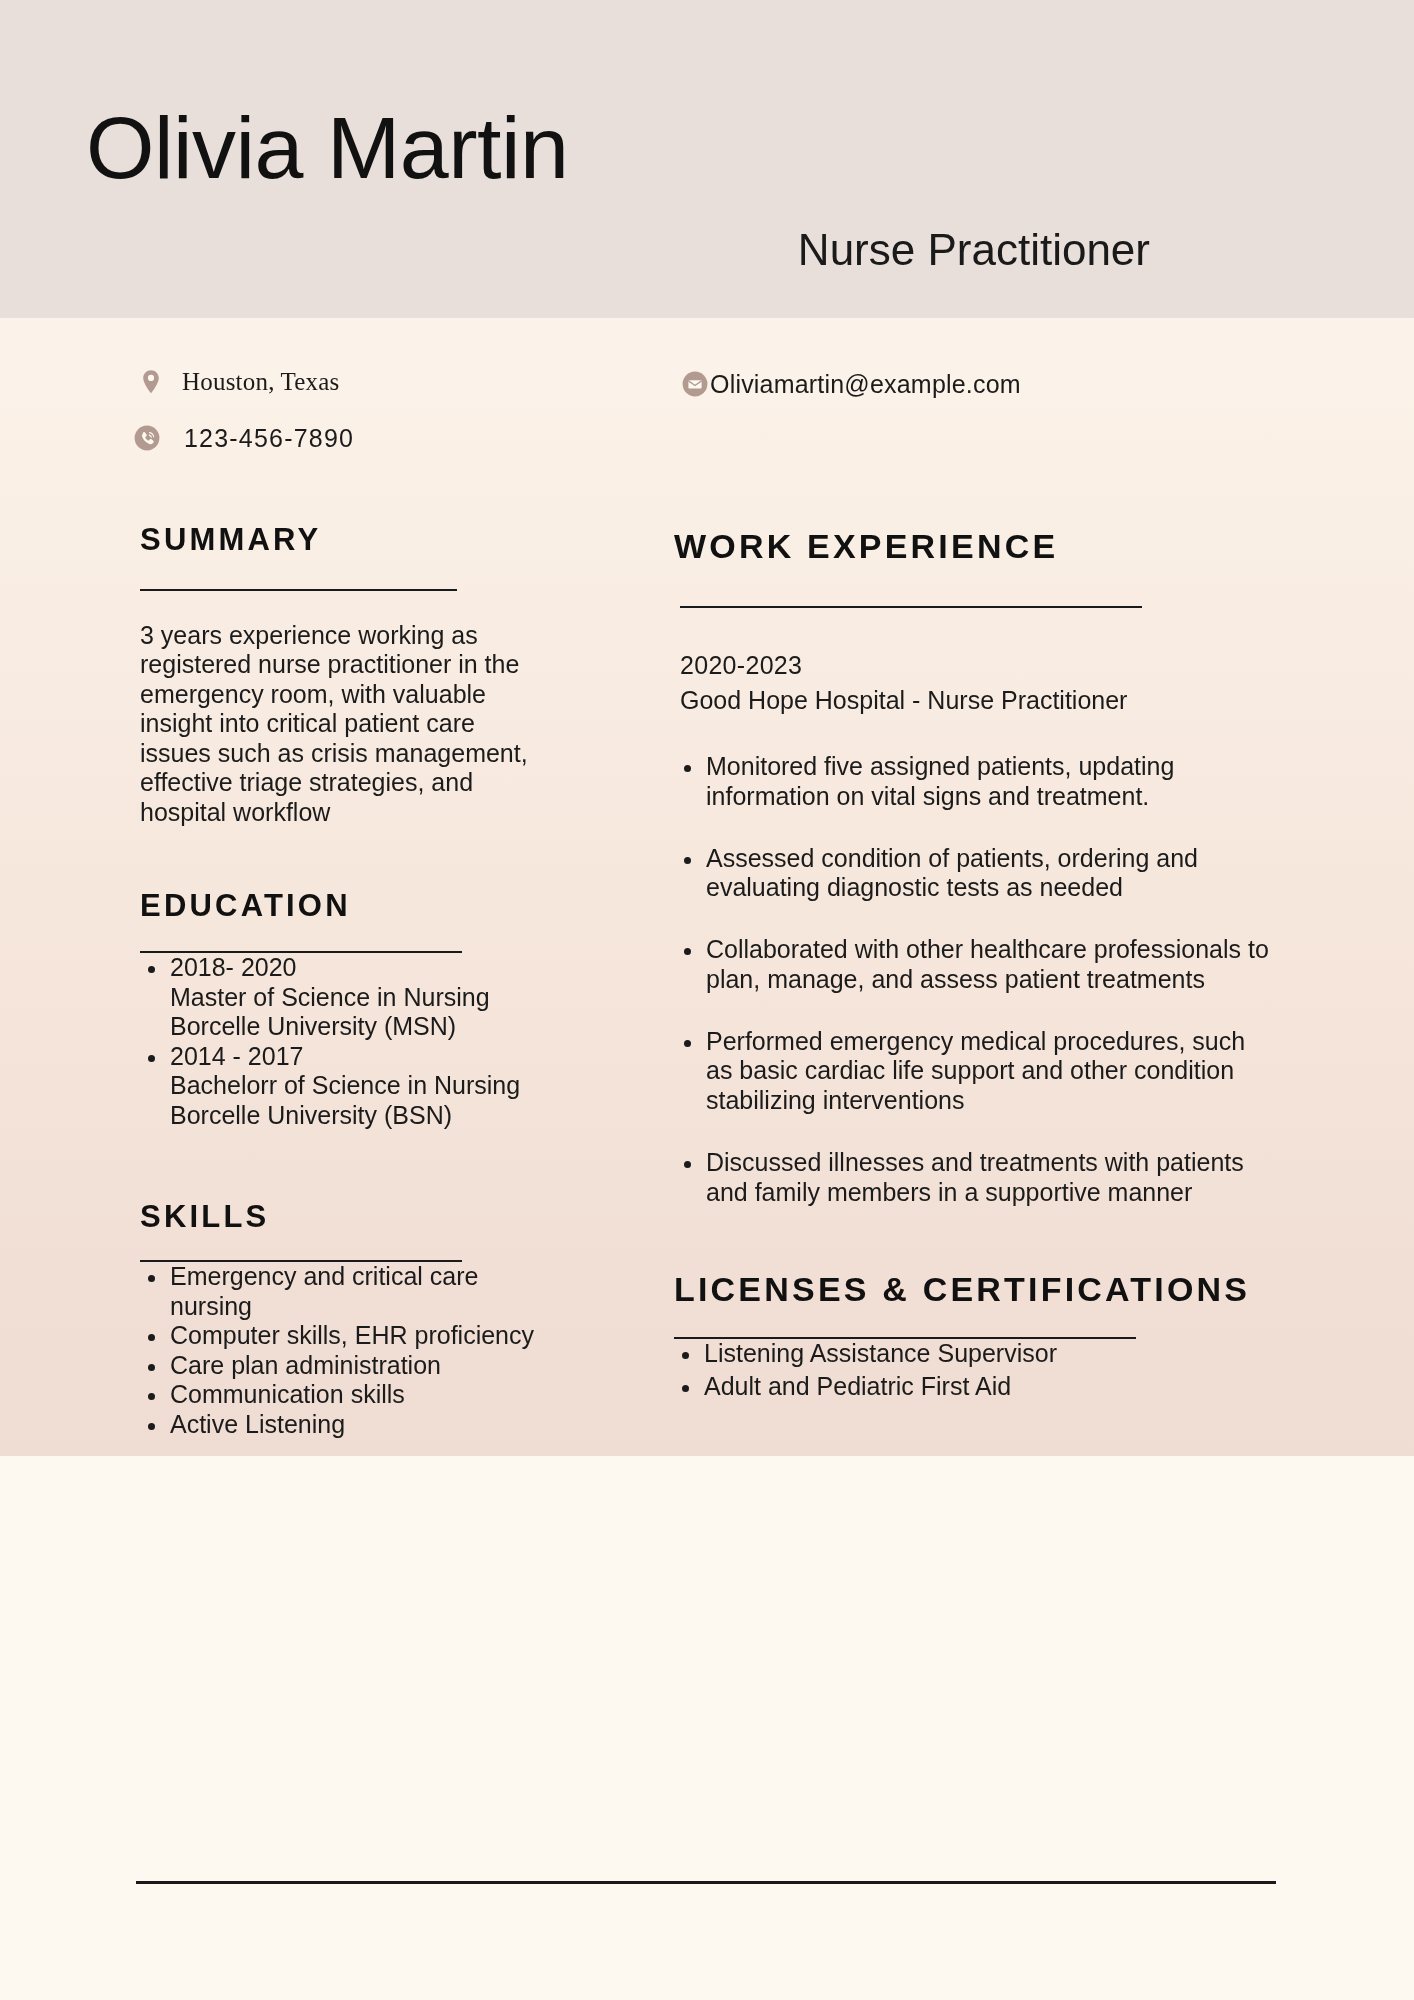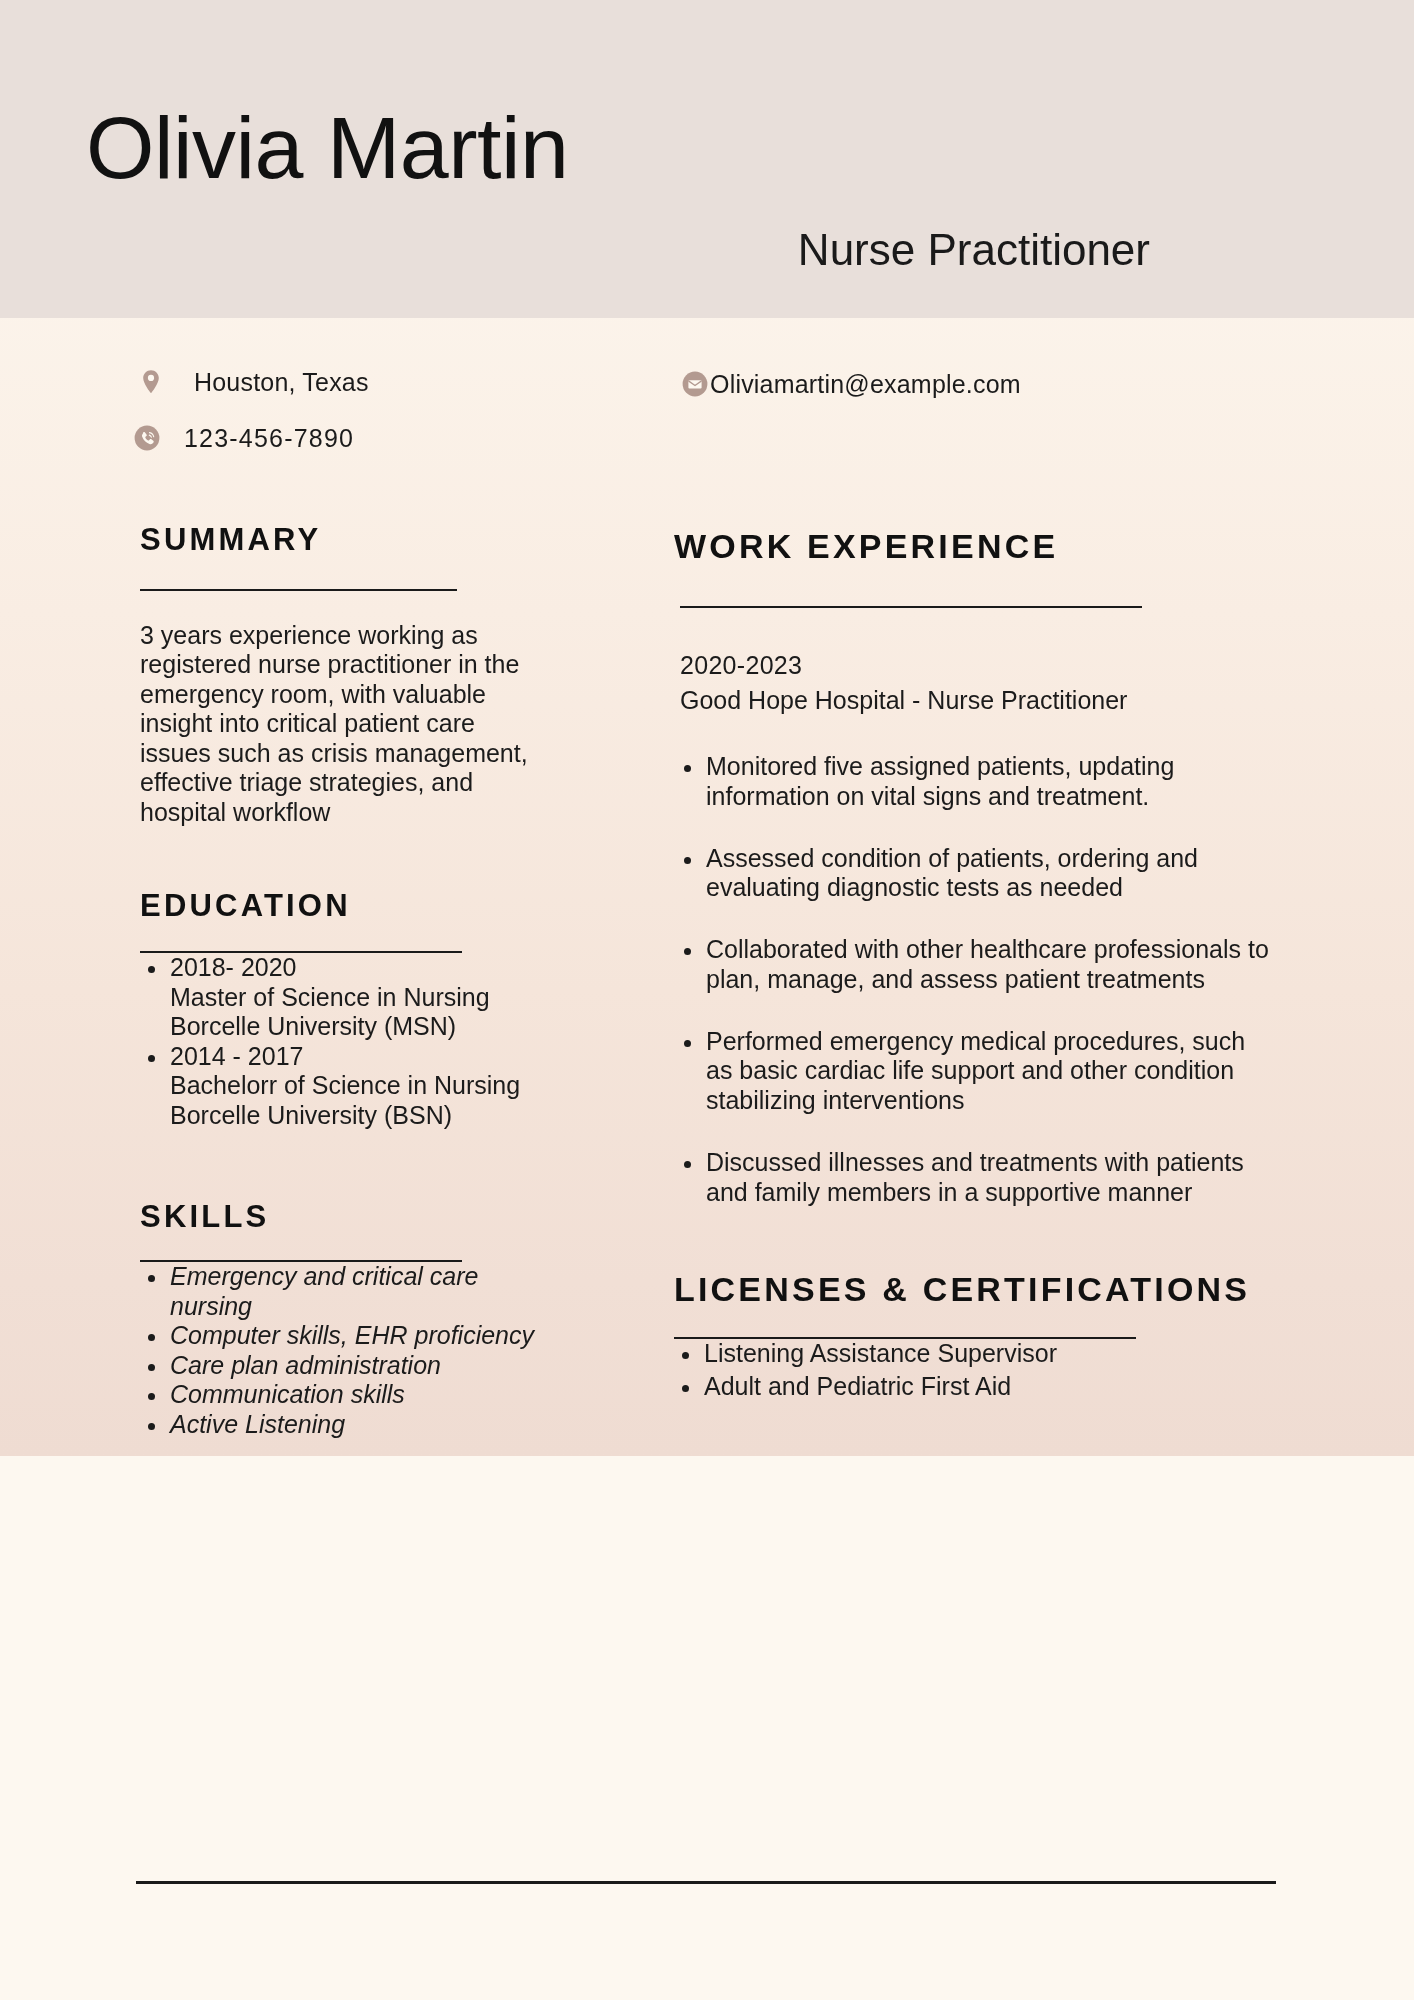--- a/index.html
+++ b/index.html
@@ -78,21 +78,21 @@
     width: 30px;
     height: 30px;
     position: relative;
   }
   .cicon svg { display: block; width: 30px; height: 30px; }
   .contact-text {
     font-size: 25px;
     color: #1b1b1b;
     letter-spacing: 0.2px;
   }
-  .c-loc .contact-text { margin-left: 28px; }
+  .c-loc .contact-text { margin-left: 16px; font-family: Liberation Serif, serif; }
   .c-phone .contact-text { margin-left: 22px; letter-spacing: 1.2px; }
   .c-mail .contact-text { }
 
   
   .col-left {
     position: absolute;
     left: 140px;
     top: 497px;
     width: 420px;
   }
@@ -158,21 +158,21 @@
     width: 7px;
     height: 7px;
     border-radius: 50%;
     background: #1b1b1b;
   }
 
   .edu-list { margin-top: 38px; }
   .edu-list li { margin-bottom: 0px; }
   .edu-line { display: block; }
 
-  .skills-list { margin-top: 30px; font-style: italic; }
+  .skills-list { margin-top: 30px; }
   .skills-list li { margin-bottom: 0px; }
 
   
   .job-block { margin-top: 42px; margin-left: 6px; }
   .job-dates {
     font-size: 25px;
     color: #1b1b1b;
     letter-spacing: 0.3px;
     line-height: 1.25;
   }

